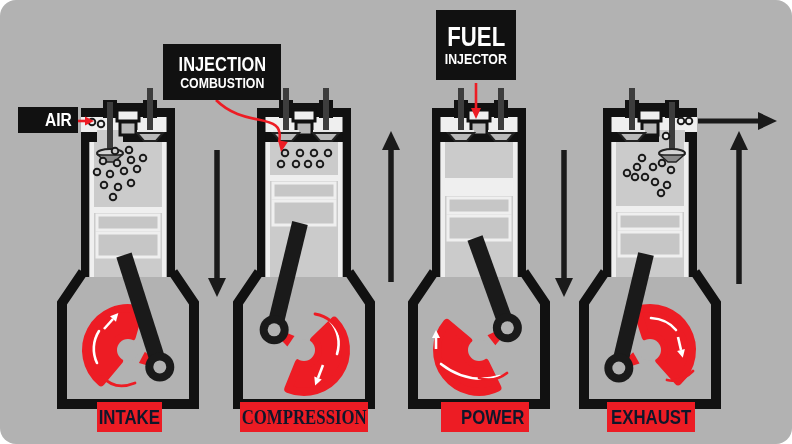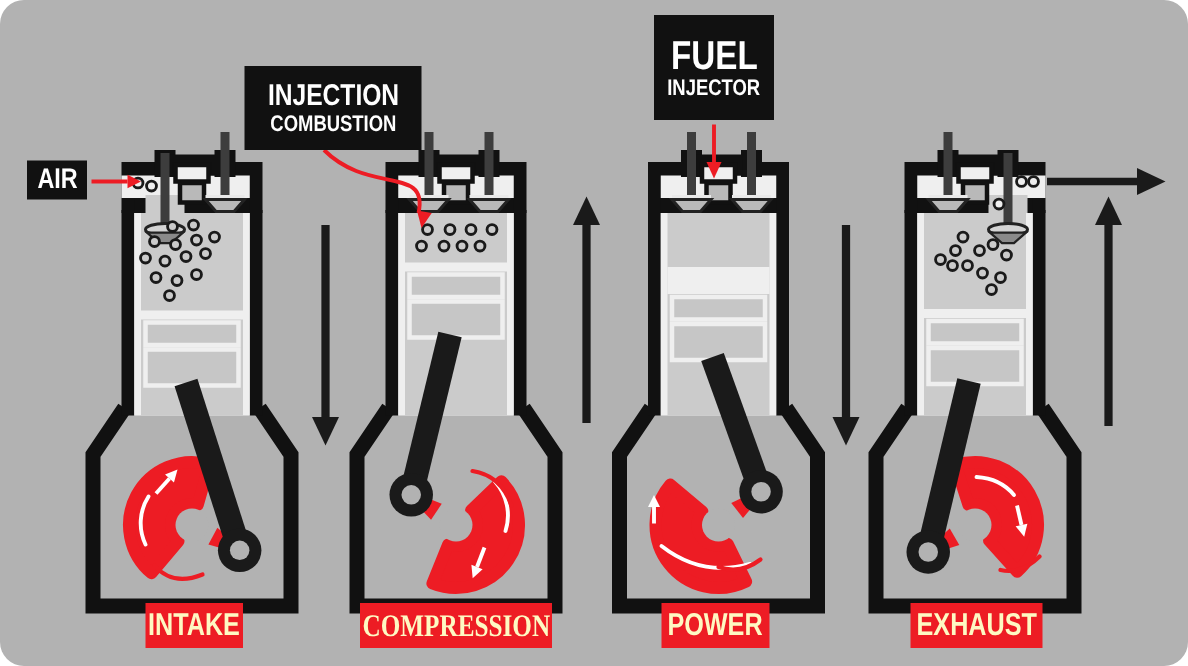--- a/index.html
+++ b/index.html
@@ -2,33 +2,33 @@
 <html><head>
 <meta charset="utf-8">
 <style>
   html,body{margin:0;padding:0;background:#ffffff;width:792px;height:444px;overflow:hidden;
             font-family:"Liberation Sans",sans-serif;}
   .stage{position:absolute;left:0;top:0;width:792px;height:444px;background:#b2b2b2;border-radius:16px;}
   svg{position:absolute;left:0;top:0;}
   .callout{position:absolute;background:#111111;color:#ffffff;display:flex;flex-direction:column;
            align-items:center;justify-content:center;text-align:center;font-weight:bold;line-height:1.02;}
   .callout .cnd{display:inline-block;transform:scaleX(0.82);transform-origin:center;white-space:nowrap;}
-  .stroke-label{position:absolute;top:402px;height:30px;background:#ed1c24;color:#fef9c3;display:flex;
+  .stroke-label{position:absolute;top:402px;height:30px;background:#ed1c24;color:#0f172a;display:flex;
            align-items:center;justify-content:center;font-weight:bold;font-size:21px;}
   .stroke-label .cnd{display:inline-block;transform:scaleX(0.80);transform-origin:center;white-space:nowrap;}
-  #air-box{left:18px;top:107px;width:40px;height:26px;font-size:19px;}
+  #air-box{left:18px;top:107px;width:40px;height:26px;font-size:19px;padding-left:20px;}
   #inj-box{left:163px;top:44px;width:118px;height:56px;}
   #inj-box .l1{font-size:20px;}
   #inj-box .l2{font-size:15px;}
   #fuel-box{left:436px;top:10px;width:80px;height:70px;}
   #fuel-box .l1{font-size:27px;}
   #fuel-box .l2{font-size:15px;}
   #lbl-intake{left:97px;width:65px;}
   #lbl-compression{left:240px;width:128px;font-family:Liberation Serif, serif;}
-  #lbl-power{left:441px;width:72px;}
+  #lbl-power{left:441px;width:72px;padding-left:16px;}
   #lbl-exhaust{left:607px;width:88px;}
 </style>
 </head>
 <body>
 
 <div class="stage">
 
   <svg id="engine" width="792" height="444" viewBox="0 0 792 444">
       <g>
         <path d="M83,272 L62,303 L62,404 L194,404 L194,303 L173,272" fill="none" stroke="#111111" stroke-width="10" stroke-linejoin="miter"></path>

